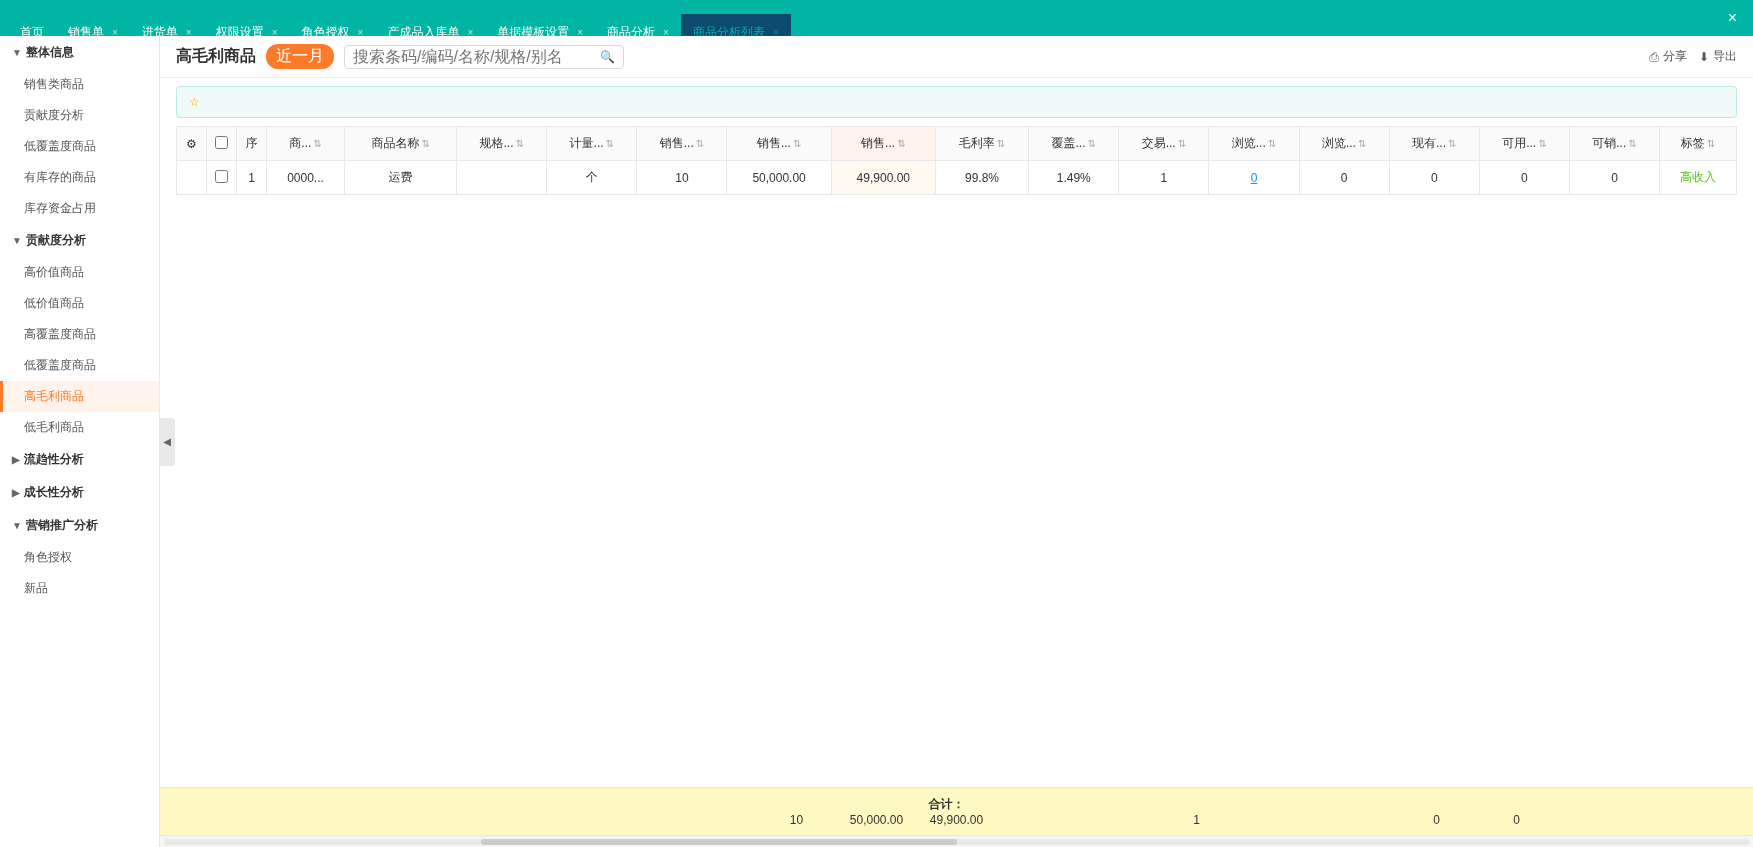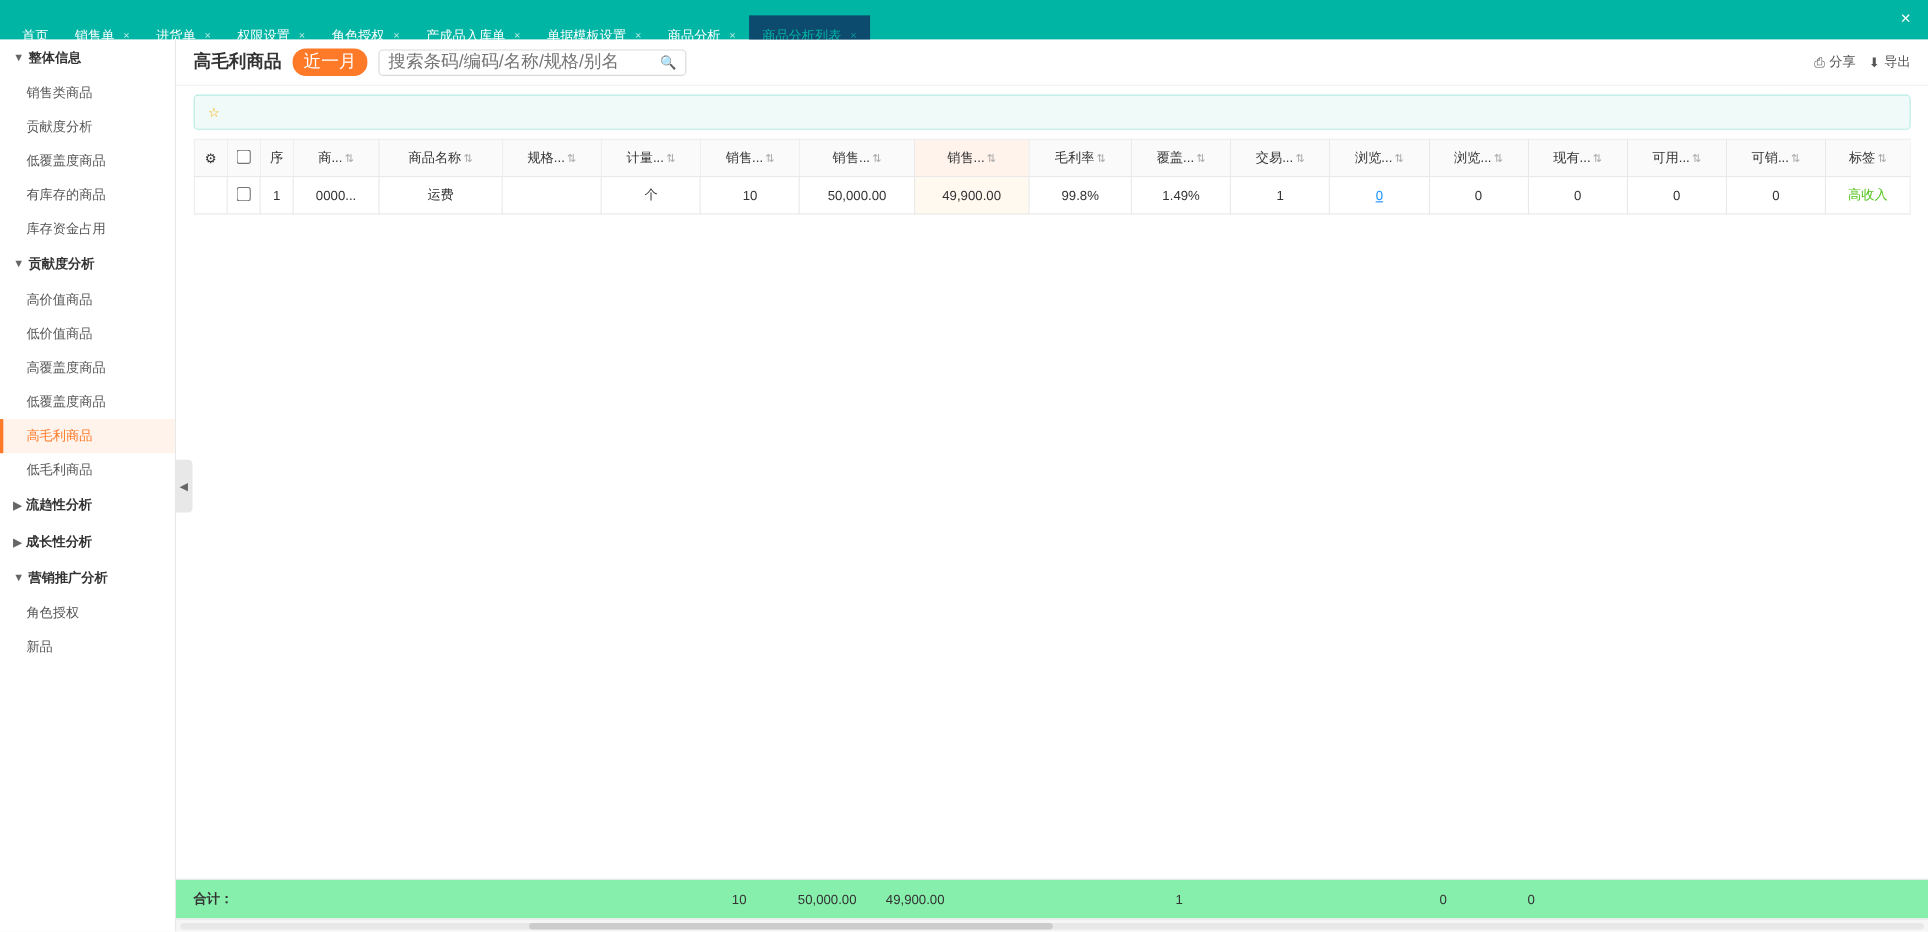--- a/index.html
+++ b/index.html
@@ -217,25 +217,26 @@
       white-space: nowrap;
     }
     .tag-high { color: #52c41a; font-weight: normal; }
     .link-cell { color: #1890ff; text-decoration: underline; cursor: pointer; }
 
     
     .footer-summary {
       display: flex;
       align-items: center;
       padding: 8px 16px;
-      background: #86efac;
+      background: #fef9c3;
       border-top: 1px solid #e8e8e8;
       font-size: 12px;
       color: #333;
       min-height: 36px;
+      flex-direction: column;
     }
     .footer-label { margin-right: 20px; font-weight: bold; }
     .footer-cells {
       display: flex;
       gap: 0;
       flex: 1;
     }
     .footer-cell {
       min-width: 80px;
       text-align: center;

